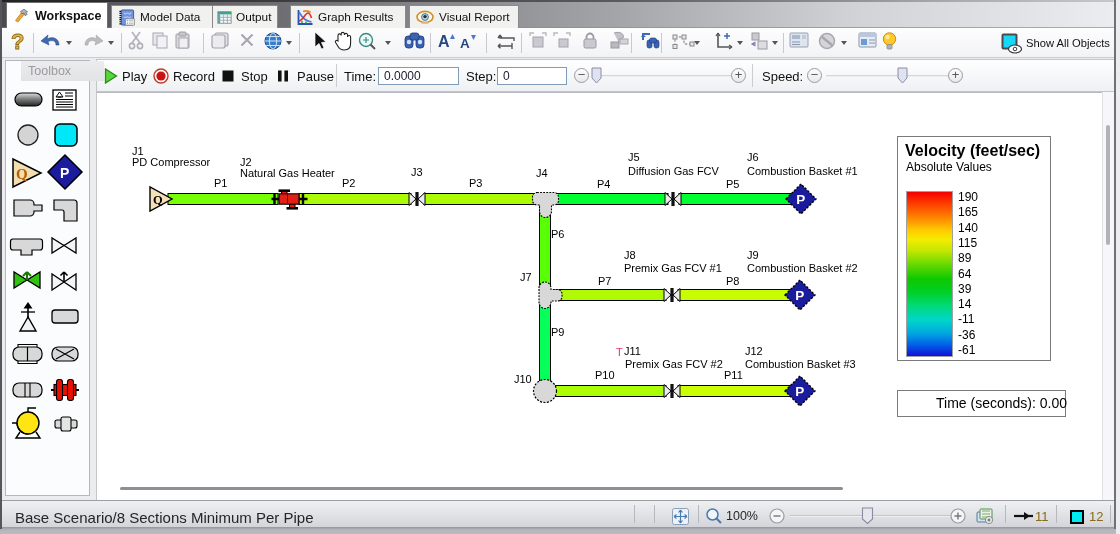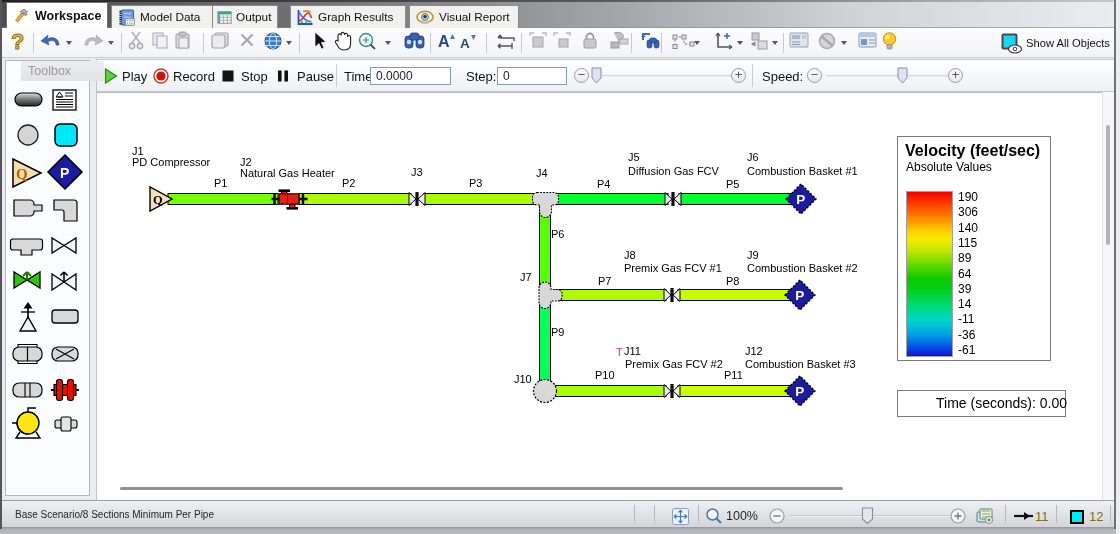--- a/index.html
+++ b/index.html
@@ -40,21 +40,21 @@
   #toolbox-head { position:absolute; left:21px; top:61px; width:83px; height:20px;
     background:linear-gradient(#ececee,#e2e3e5); color:#9b9b9f; font-size:12.5px; padding:3px 0 0 7px; }
   
   #canvas { left:96px; top:92px; width:1006px; height:408px; background:#fff; border-top:1px solid #b6bac0; border-left:1px solid #c3c5c9; }
   #vscroll { left:1102px; top:92px; width:13px; height:408px; background:#f7f7f9; border-left:1px solid #e0e0e4; }
   #vthumb { left:1106px; top:125px; width:4px; height:120px; background:#b1b1b7; border-radius:2px; }
   #hthumb { left:120px; top:487px; width:723px; height:3px; background:#8e8e94; border-radius:2px; }
   
   #statusbar { left:0; top:500px; width:1120px; height:28px; border-top:1px solid #9b9fa5;
     background:linear-gradient(#eef0f2,#d2d4d9); }
-  #statustext { position:absolute; left:15px; top:509px; font-size:10px; color:#26262a; }
+  #statustext { position:absolute; left:15px; top:509px; font-size:15px; color:#26262a; }
   .ssep { position:absolute; top:505px; width:1px; height:18px; background:#b7b7bd; }
   
   #lborder { left:0; top:0; width:2px; height:529px; background:#55555b; }
   #rborder { left:1114px; top:0; width:2px; height:529px; background:#707076; }
   #rmargin { left:1116px; top:0; width:4px; height:534px; background:#ebedef; }
   #bottomsliver { left:0; top:527px; width:1120px; height:7px; background:linear-gradient(#94959a,#b5b6bb 40%,#babbc0); }
   
   #legend { left:897px; top:136px; width:154px; height:225px; background:#fff; border:1px solid #7a7a7e; }
   #legend-title { position:absolute; left:905px; top:142px; font-size:16px; font-weight:bold; color:#000; }
   #legend-sub { position:absolute; left:906px; top:160px; font-size:12px; color:#000; }
@@ -283,21 +283,21 @@
       <rect x="0.5" y="0.5" width="11" height="11" fill="#111"></rect>
     </svg>
     <div class="pb-label" style="left:241px;">Stop</div>
     <svg style="left:277px;top:70px;" width="12" height="12" viewBox="0 0 12 12">
       <rect x="1" y="0.5" width="3.6" height="11" fill="#111"></rect>
       <rect x="7.4" y="0.5" width="3.6" height="11" fill="#111"></rect>
     </svg>
     <div class="pb-label" style="left:297px;">Pause</div>
     <div class="pb-sep" style="left:336px;"></div>
     <div class="pb-label" style="left:344px;">Time:</div>
-    <div class="pb-box" style="left:370px;width:81px;">0.0000</div>
+    <div class="pb-box" style="left:378px;width:81px;">0.0000</div>
     <div class="pb-label" style="left:466px;">Step:</div>
     <div class="pb-box" style="left:497px;width:70px;">0</div>
     <div class="pmbtn" style="left:574px;">−</div>
     <div class="slider-track" style="left:592px;width:146px;"></div>
     <svg style="left:591px;top:67px;" width="11" height="17" viewBox="0 0 11 17">
       <path d="M1 1 h9 v10 l-4.5 5 l-4.5 -5 z" fill="#dfe3ee" stroke="#8a8aa8" stroke-width="1"></path>
     </svg>
     <div class="pmbtn" style="left:731px;">+</div>
     <div class="pb-sep" style="left:752px;"></div>
     <div class="pb-label" style="left:762px;">Speed:</div>
@@ -380,21 +380,21 @@
   <div class="abs" id="vscroll"></div>
   <div class="abs" id="vthumb"></div>
   <div class="abs" id="hthumb"></div>
 
   <div class="abs" id="legend"></div>
   <div id="legend-title">Velocity (feet/sec)</div>
   <div id="legend-sub">Absolute Values</div>
   <div id="legend-bar"></div>
   <div id="legend-vals">
     <div class="lg-val" style="top:190px;">190</div>
-    <div class="lg-val" style="top:205.3px;">306</div>
+    <div class="lg-val" style="top:205.3px;">165</div>
     <div class="lg-val" style="top:220.6px;">140</div>
     <div class="lg-val" style="top:235.9px;">115</div>
     <div class="lg-val" style="top:251.2px;">89</div>
     <div class="lg-val" style="top:266.5px;">64</div>
     <div class="lg-val" style="top:281.8px;">39</div>
     <div class="lg-val" style="top:297.1px;">14</div>
     <div class="lg-val" style="top:312.4px;">-11</div>
     <div class="lg-val" style="top:327.7px;">-36</div>
     <div class="lg-val" style="top:343px;">-61</div>
   </div>

